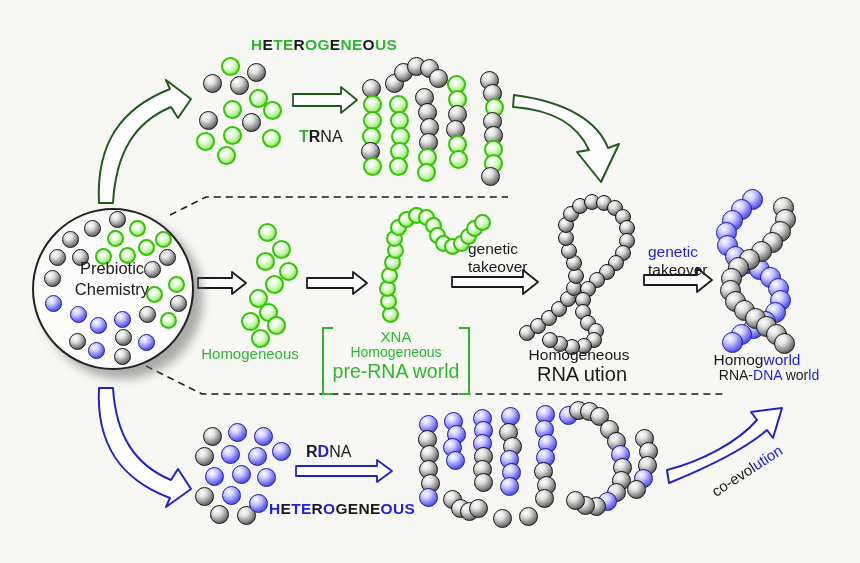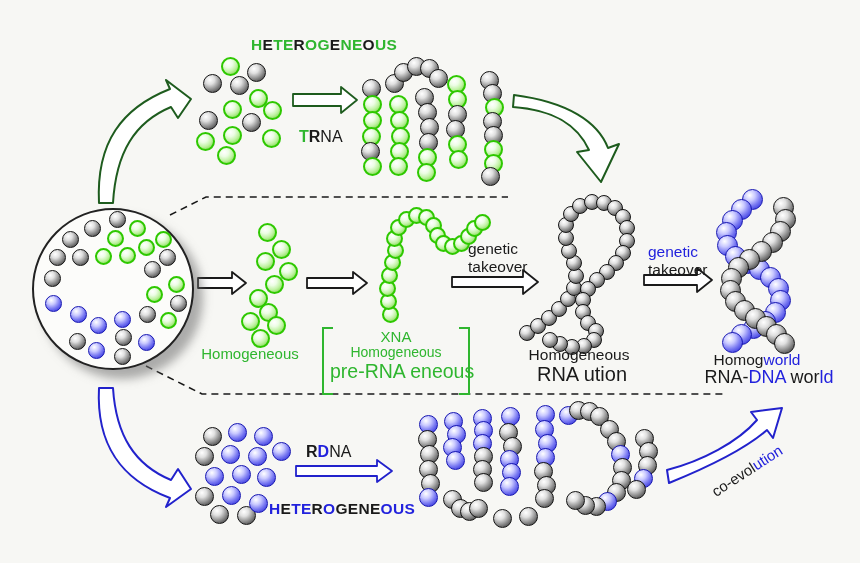--- a/index.html
+++ b/index.html
@@ -313,43 +313,44 @@
         <div class="bead k" style="left: 637.5px; top: 455.5px; width: 19px; height: 19px;"></div>
         <div class="bead b" style="left: 633.5px; top: 468.5px; width: 19px; height: 19px;"></div>
         <div class="bead k" style="left: 626.5px; top: 479.5px; width: 19px; height: 19px;"></div>
       </div>
   </div>
 
   <div class="lbl het" style="left:251px;top:36px"><span class="c-g">H</span><span class="c-k">E</span><span class="c-g">T</span><span class="c-g">E</span><span class="c-k">R</span><span class="c-g">O</span><span class="c-g">G</span><span class="c-k">E</span><span class="c-g">N</span><span class="c-g">E</span><span class="c-k">O</span><span class="c-g">U</span><span class="c-g">S</span></div>
 
   <div class="lbl" style="left:299px;top:128px;font-size:16px"><span class="c-g bd">T</span><span class="c-k bd">R</span><span class="c-k">NA</span></div>
 
+  <div class="lbl ctr" style="left:58px;top:258px;width:108px;font-size:16.5px;white-space:normal;line-height:1.3">Prebiotic Chemistry</div>
 
   <div class="lbl green ctr" style="left:197px;top:345px;width:106px;font-size:15px">Homogeneous</div>
 
   <div class="bracket l" style="left:322px;top:327px"></div>
   <div class="bracket r" style="left:459px;top:327px"></div>
   <div class="lbl green ctr" style="left:356px;top:328px;width:80px;font-size:15px">XNA</div>
   <div class="lbl green ctr" style="left:346px;top:344px;width:100px;font-size:14px">Homogeneous</div>
-  <div class="lbl green ctr" style="left:330px;top:360px;width:132px;font-size:19.5px">pre-RNA eneous</div>
+  <div class="lbl green ctr" style="left:330px;top:360px;width:132px;font-size:19.5px">pre-RNA world</div>
 
   <div class="lbl" style="left:468px;top:240px;font-size:15.5px">
     <div>genetic</div>
     <div>takeover</div>
   </div>
 
   <div class="lbl ctr" style="left:527px;top:346px;width:104px;font-size:15.5px">Homogeneous</div>
   <div class="lbl ctr" style="left:530px;top:363px;width:104px;font-size:20px">RNA ution</div>
 
   <div class="lbl" style="left:648px;top:243px;font-size:15.5px">
     <div class="blue">genetic</div>
     <div>takeover</div>
   </div>
 
   <div class="lbl ctr" style="left:702px;top:351px;width:110px;font-size:15.5px"><span class="c-k">Homog</span><span class="c-b">world</span></div>
-  <div class="lbl ctr" style="left:686px;top:367px;width:166px;font-size:18px"><span class="c-k">RNA-</span><span class="c-b">DNA</span><span class="c-k"> wor</span><span class="c-b">ld</span></div>
+  <div class="lbl ctr" style="left:686px;top:367px;width:166px;font-size:14px"><span class="c-k">RNA-</span><span class="c-b">DNA</span><span class="c-k"> wor</span><span class="c-b">ld</span></div>
 
   <div class="lbl het" style="left:269px;top:500px"><span class="c-b">H</span><span class="c-k">E</span><span class="c-b">T</span><span class="c-b">E</span><span class="c-k">R</span><span class="c-b">O</span><span class="c-k">G</span><span class="c-k">E</span><span class="c-k">N</span><span class="c-k">E</span><span class="c-b">O</span><span class="c-b">U</span><span class="c-b">S</span></div>
 
   <div class="lbl" style="left:306px;top:443px;font-size:16px"><span class="c-k bd">R</span><span class="c-b bd">D</span><span class="c-k">NA</span></div>
 
   <div class="lbl rot ctr" style="left:692px;top:462px;width:110px;font-size:15px"><span class="c-k">co-evol</span><span class="c-b">ution</span></div>
 </div>
 
 </body></html>

